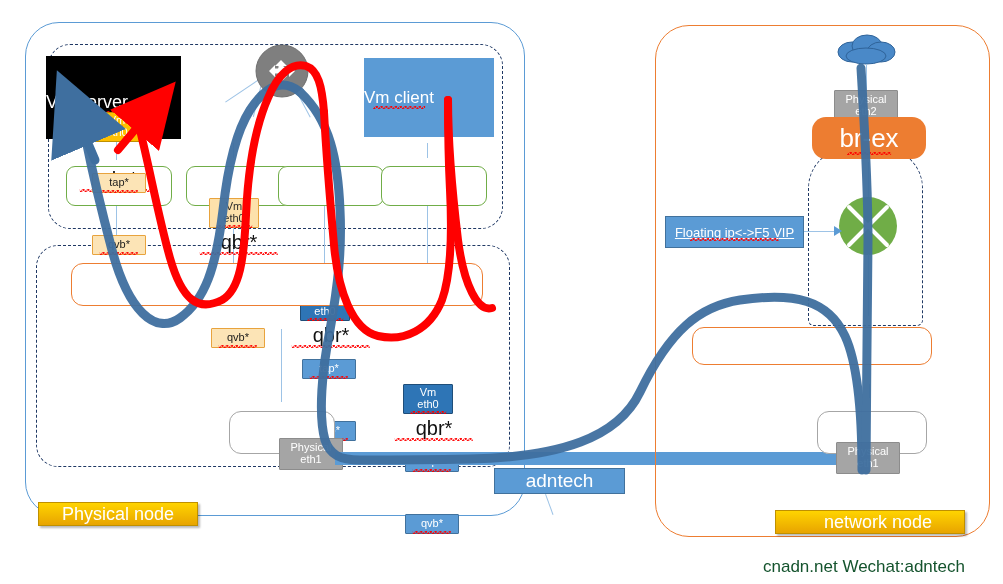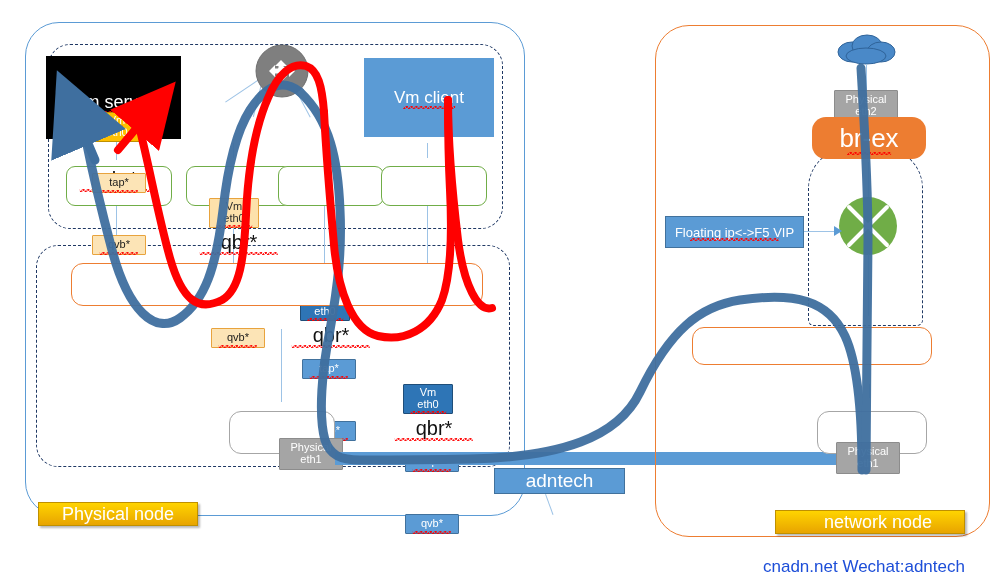--- a/index.html
+++ b/index.html
@@ -48,21 +48,21 @@
     content:"";position:absolute;left:50%;transform:translateX(-50%);
     bottom:-1px;height:3px;width:74%;
     background-image:
       radial-gradient(circle at 1.2px 2.6px, #ff0000 1.1px, transparent 1.3px),
       radial-gradient(circle at 3.6px 0.6px, #ff0000 1.1px, transparent 1.3px);
     background-size:4.8px 4px;
     opacity:.95;
   }
 
   
-  .vm-box{display:flex;align-items:flex-start;justify-content:center;}
+  .vm-box{display:flex;align-items:flex-start;}
   .vm-black{background:#000000;}
   .vm-blue{background:#5b9bd5;}
   .vm-title{font-size:18px;color:#ffffff;padding-top:36px;white-space:nowrap;}
   .vm-title-blue{font-size:17px;color:#ffffff;padding-top:30px;white-space:nowrap;}
   .thin-line-v{width:1.4px;background:#9dc3e6;}
   .thin-line-h{height:1.4px;background:#9dc3e6;}
 
   .tunnel-bar{background:#5b9bd5;}
   .tunnel-label{
     background:#5b9bd5;border:1px solid #41719c;color:#ffffff;
@@ -83,21 +83,21 @@
     color:#ffffff;font-size:26px;
   }
 
   .fip-box{
     background:#5b9bd5;border:1px solid #41719c;color:#ffffff;
     display:flex;align-items:center;justify-content:center;font-size:13px;
     white-space:nowrap;
   }
 
   .watermark{
-    color:#1d4ed8;font-size:17px;white-space:nowrap;
+    color:#14532d;font-size:17px;white-space:nowrap;
   }
 
   svg.overlay{position:absolute;left:0;top:0;width:1003px;height:584px;pointer-events:none;}
 </style>
 </head>
 <body>
 
 <div id="stage">
 
   <div class="abs node-frame compute-frame" style="left:25px;top:22px;width:500px;height:494px;"></div>
@@ -255,21 +255,21 @@
     <svg width="60" height="60" viewBox="0 0 60 60">
       <circle cx="30" cy="30" r="29" fill="#70ad47"></circle>
       <g stroke="#ffffff" stroke-width="4" stroke-linecap="round">
         <line x1="11" y1="11" x2="49" y2="49"></line>
         <line x1="49" y1="11" x2="11" y2="49"></line>
       </g>
     </svg>
   </div>
   <div class="abs thin-line-v" style="left:868px;top:254px;height:62px;"></div>
 
-  <div class="abs fip-box" style="left:665px;top:216px;width:139px;height:32px;">
+  <div class="abs fip-box" style="left:665px;top:216px;width:139px;height:32px;text-decoration:underline;">
     <span class="sq">Floating ip&lt;-&gt;F5 VIP</span>
   </div>
   <div class="abs thin-line-h" style="left:804px;top:231px;width:36px;"></div>
   <div class="abs" style="left:834px;top:226px;width:0;height:0;border-left:8px solid #5b9bd5;border-top:5px solid transparent;border-bottom:5px solid transparent;"></div>
 
   <div class="abs brint-shell" style="left:692px;top:327px;width:240px;height:38px;"></div>
 
   <div class="abs thin-line-v" style="left:869px;top:384px;height:14px;"></div>
 
   <div class="abs brtun-shell" style="left:817px;top:411px;width:110px;height:43px;"></div>

